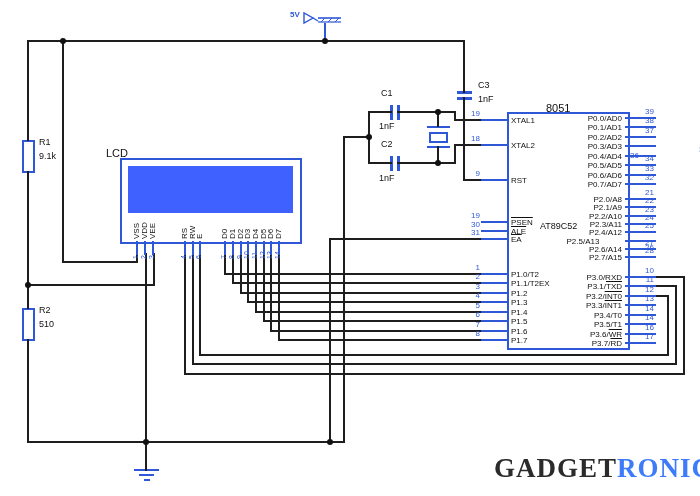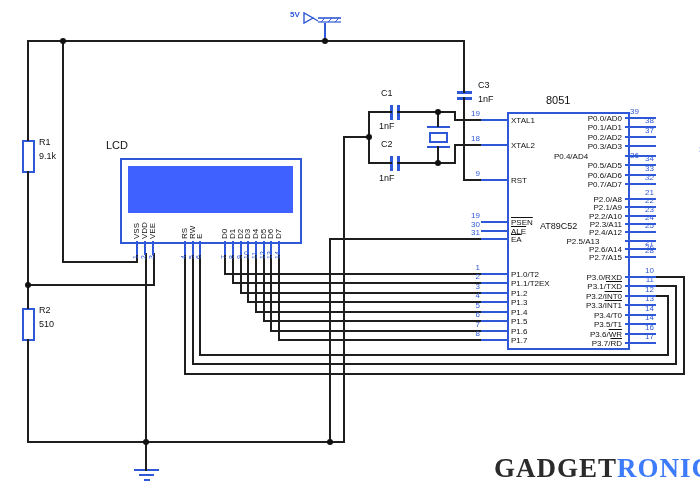--- a/index.html
+++ b/index.html
@@ -1,21 +1,21 @@
 <!DOCTYPE html>
 <html><head>
 <meta charset="utf-8">
 <style>
   html,body{margin:0;padding:0;background:#fff;}
   #board{position:relative;width:700px;height:496px;background:#ffffff;overflow:hidden;
          font-family:"Liberation Sans", sans-serif;}
   .wire{position:absolute;background:#1e1e1e;}
   .bwire{position:absolute;background:#2e58d8;}
   .dot{position:absolute;width:6px;height:6px;border-radius:50%;background:#111;}
-  .lbl{position:absolute;color:#111;font-size:9px;line-height:10px;white-space:nowrap;}
+  .lbl{position:absolute;color:#111;font-size:9px;line-height:10px;white-space:nowrap;margin-top:8px;}
   .pinname{position:absolute;color:#111;font-size:8px;line-height:9px;white-space:nowrap;}
   .pinnum{position:absolute;color:#2e58d8;font-size:8px;line-height:9px;white-space:nowrap;}
   .ov{text-decoration:overline;}
   .box{position:absolute;background:#fff;border:2px solid #2e58d8;}
   .vtext{position:absolute;writing-mode:vertical-rl;transform:rotate(180deg);
          font-size:8px;line-height:10px;color:#111;letter-spacing:0px;}
   .vnum{position:absolute;writing-mode:vertical-rl;transform:rotate(180deg);
         font-size:7px;line-height:9px;color:#2e58d8;}
   #logo{position:absolute;left:494px;top:453px;font-family:"Liberation Serif", serif;
         font-weight:bold;font-size:27px;letter-spacing:1px;}
@@ -186,34 +186,34 @@
     <div class="bwire" style="left: 481px; top: 320px; width: 27px; height: 2px;"></div>
     <div class="pinnum" style="left: 458px; top: 310px; width: 22px; text-align: right;">6</div>
     <div class="pinname" style="left: 511px; top: 317px;">P1.5</div>
     <div class="bwire" style="left: 481px; top: 330px; width: 27px; height: 2px;"></div>
     <div class="pinnum" style="left: 458px; top: 320px; width: 22px; text-align: right;">7</div>
     <div class="pinname" style="left: 511px; top: 327px;">P1.6</div>
     <div class="bwire" style="left: 481px; top: 339px; width: 27px; height: 2px;"></div>
     <div class="pinnum" style="left: 458px; top: 329px; width: 22px; text-align: right;">8</div>
     <div class="pinname" style="left: 511px; top: 336px;">P1.7</div>
     <div class="bwire" style="left: 625px; top: 117px; width: 31px; height: 2px;"></div>
-    <div class="pinnum" style="left: 630px; top: 107px; width: 24px; text-align: left;">39</div>
+    <div class="pinnum" style="left: 630px; top: 107px; width: 24px; text-align: right;">39</div>
     <div class="pinname" style="left: 520px; top: 114px; width: 102px; text-align: right;">P0.0/AD0</div>
     <div class="bwire" style="left: 625px; top: 126px; width: 31px; height: 2px;"></div>
     <div class="pinnum" style="left: 630px; top: 116px; width: 24px; text-align: right;">38</div>
     <div class="pinname" style="left: 520px; top: 123px; width: 102px; text-align: right;">P0.1/AD1</div>
     <div class="bwire" style="left: 625px; top: 136px; width: 31px; height: 2px;"></div>
     <div class="pinnum" style="left: 630px; top: 126px; width: 24px; text-align: right;">37</div>
     <div class="pinname" style="left: 520px; top: 133px; width: 102px; text-align: right;">P0.2/AD2</div>
     <div class="bwire" style="left: 625px; top: 145px; width: 31px; height: 2px;"></div>
     <div class="pinnum" style="left: 630px; top: 151px; width: 24px; text-align: left;">36</div>
     <div class="pinname" style="left: 520px; top: 142px; width: 102px; text-align: right;">P0.3/AD3</div>
     <div class="bwire" style="left: 625px; top: 155px; width: 31px; height: 2px;"></div>
     <div class="pinnum" style="left: 630px; top: 145px; width: 40px; text-align: right; margin-left: 38px;">35</div>
-    <div class="pinname" style="left: 520px; top: 152px; width: 102px; text-align: center;">P0.4/AD4</div>
+    <div class="pinname" style="left: 520px; top: 152px; width: 102px; text-align: right;">P0.4/AD4</div>
     <div class="bwire" style="left: 625px; top: 164px; width: 31px; height: 2px;"></div>
     <div class="pinnum" style="left: 630px; top: 154px; width: 24px; text-align: right;">34</div>
     <div class="pinname" style="left: 520px; top: 161px; width: 102px; text-align: right;">P0.5/AD5</div>
     <div class="bwire" style="left: 625px; top: 174px; width: 31px; height: 2px;"></div>
     <div class="pinnum" style="left: 630px; top: 164px; width: 24px; text-align: right;">33</div>
     <div class="pinname" style="left: 520px; top: 171px; width: 102px; text-align: right;">P0.6/AD6</div>
     <div class="bwire" style="left: 625px; top: 183px; width: 31px; height: 2px;"></div>
     <div class="pinnum" style="left: 630px; top: 173px; width: 24px; text-align: right; font-style: italic;">32</div>
     <div class="pinname" style="left: 520px; top: 180px; width: 102px; text-align: right;">P0.7/AD7</div>
     <div class="bwire" style="left: 625px; top: 198px; width: 31px; height: 2px;"></div>

